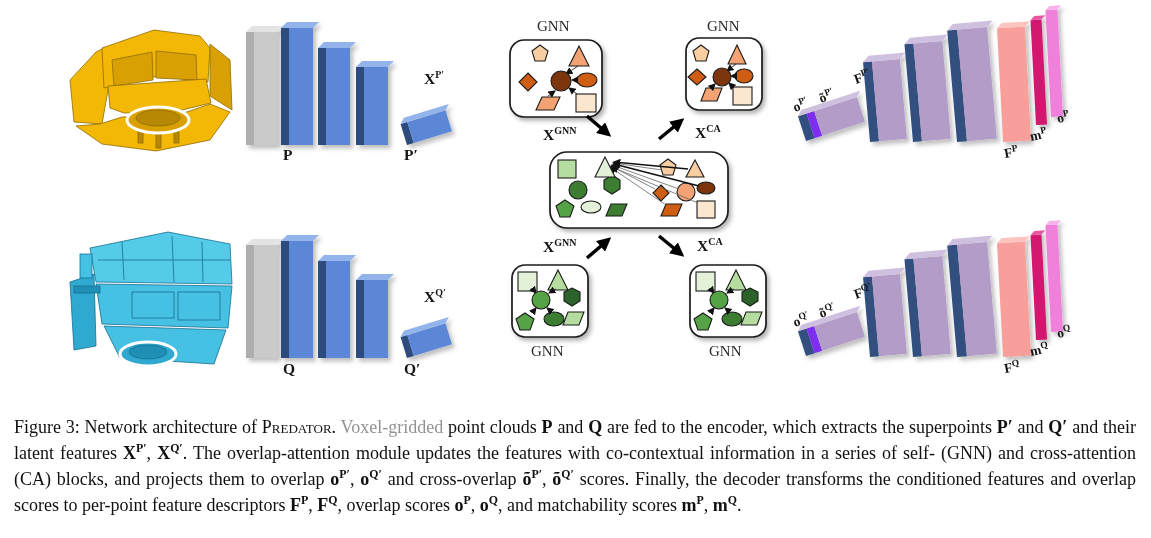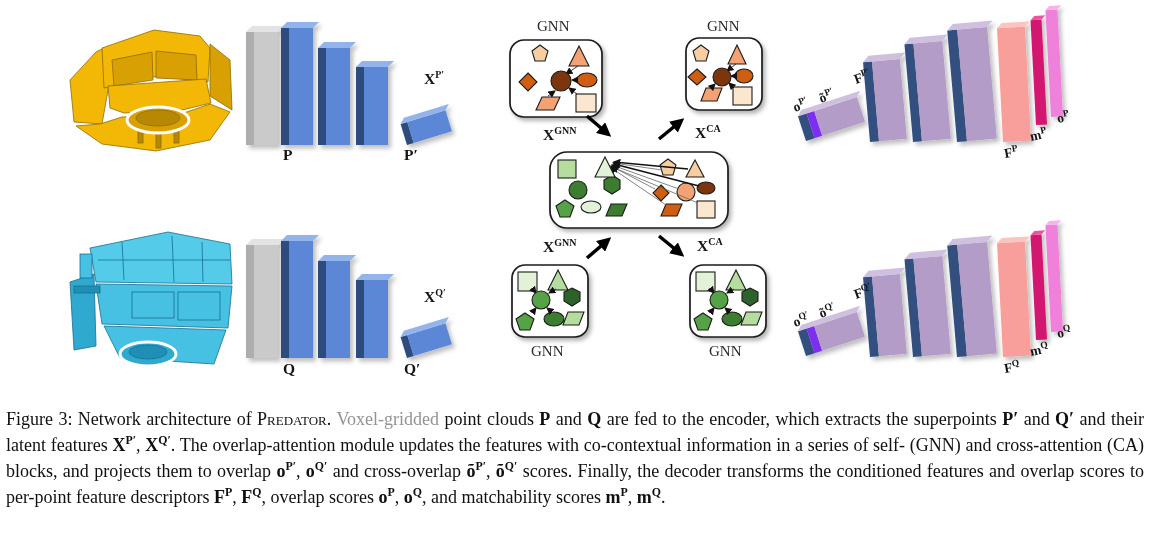--- a/index.html
+++ b/index.html
@@ -23,21 +23,21 @@
   .f-mauve{fill:var(--dec_mauve);} .f-mauve-t{fill:var(--dec_mauve_top);}
   .f-dnavy{fill:var(--dec_navy);} .f-violet{fill:var(--dec_violet);}
   .f-salmon{fill:var(--salmon);} .f-salmon-t{fill:var(--salmon_top);}
   .f-mag{fill:var(--magenta);} .f-mag-t{fill:var(--magenta_top);}
   .f-pink{fill:var(--pink);} .f-pink-t{fill:var(--pink_top);}
   .f-orpale{fill:var(--or_pale);} .f-orlight{fill:var(--or_light);} .f-ormid{fill:var(--or_mid);}
   .f-ordeep{fill:var(--or_deep);} .f-ordark{fill:var(--or_dark);}
   .f-grpale{fill:var(--gr_pale);} .f-grlight{fill:var(--gr_light);} .f-grmid{fill:var(--gr_mid);}
   .f-grdeep{fill:var(--gr_deep);} .f-grdark{fill:var(--gr_dark);}
   .caption{position:absolute;left:0;top:398px;width:1151px;box-sizing:border-box;padding:8px 7px 0 6px;}
-  .caption p{margin:0;font-size:18px;line-height:26px;color:#101010;text-align:justify;}
+  .caption p{margin:8px;font-size:18px;line-height:26px;color:#101010;text-align:justify;}
   .caption sup{font-size:66%;line-height:0;}
   .seg-bf{font-weight:bold;}
   .seg-bf sup{font-weight:bold;}
   .seg-gray{color:var(--caption_gray);}
   .seg-sc{font-variant:small-caps;}
 </style>
 </head>
 <body>
 
 <div class="page">

